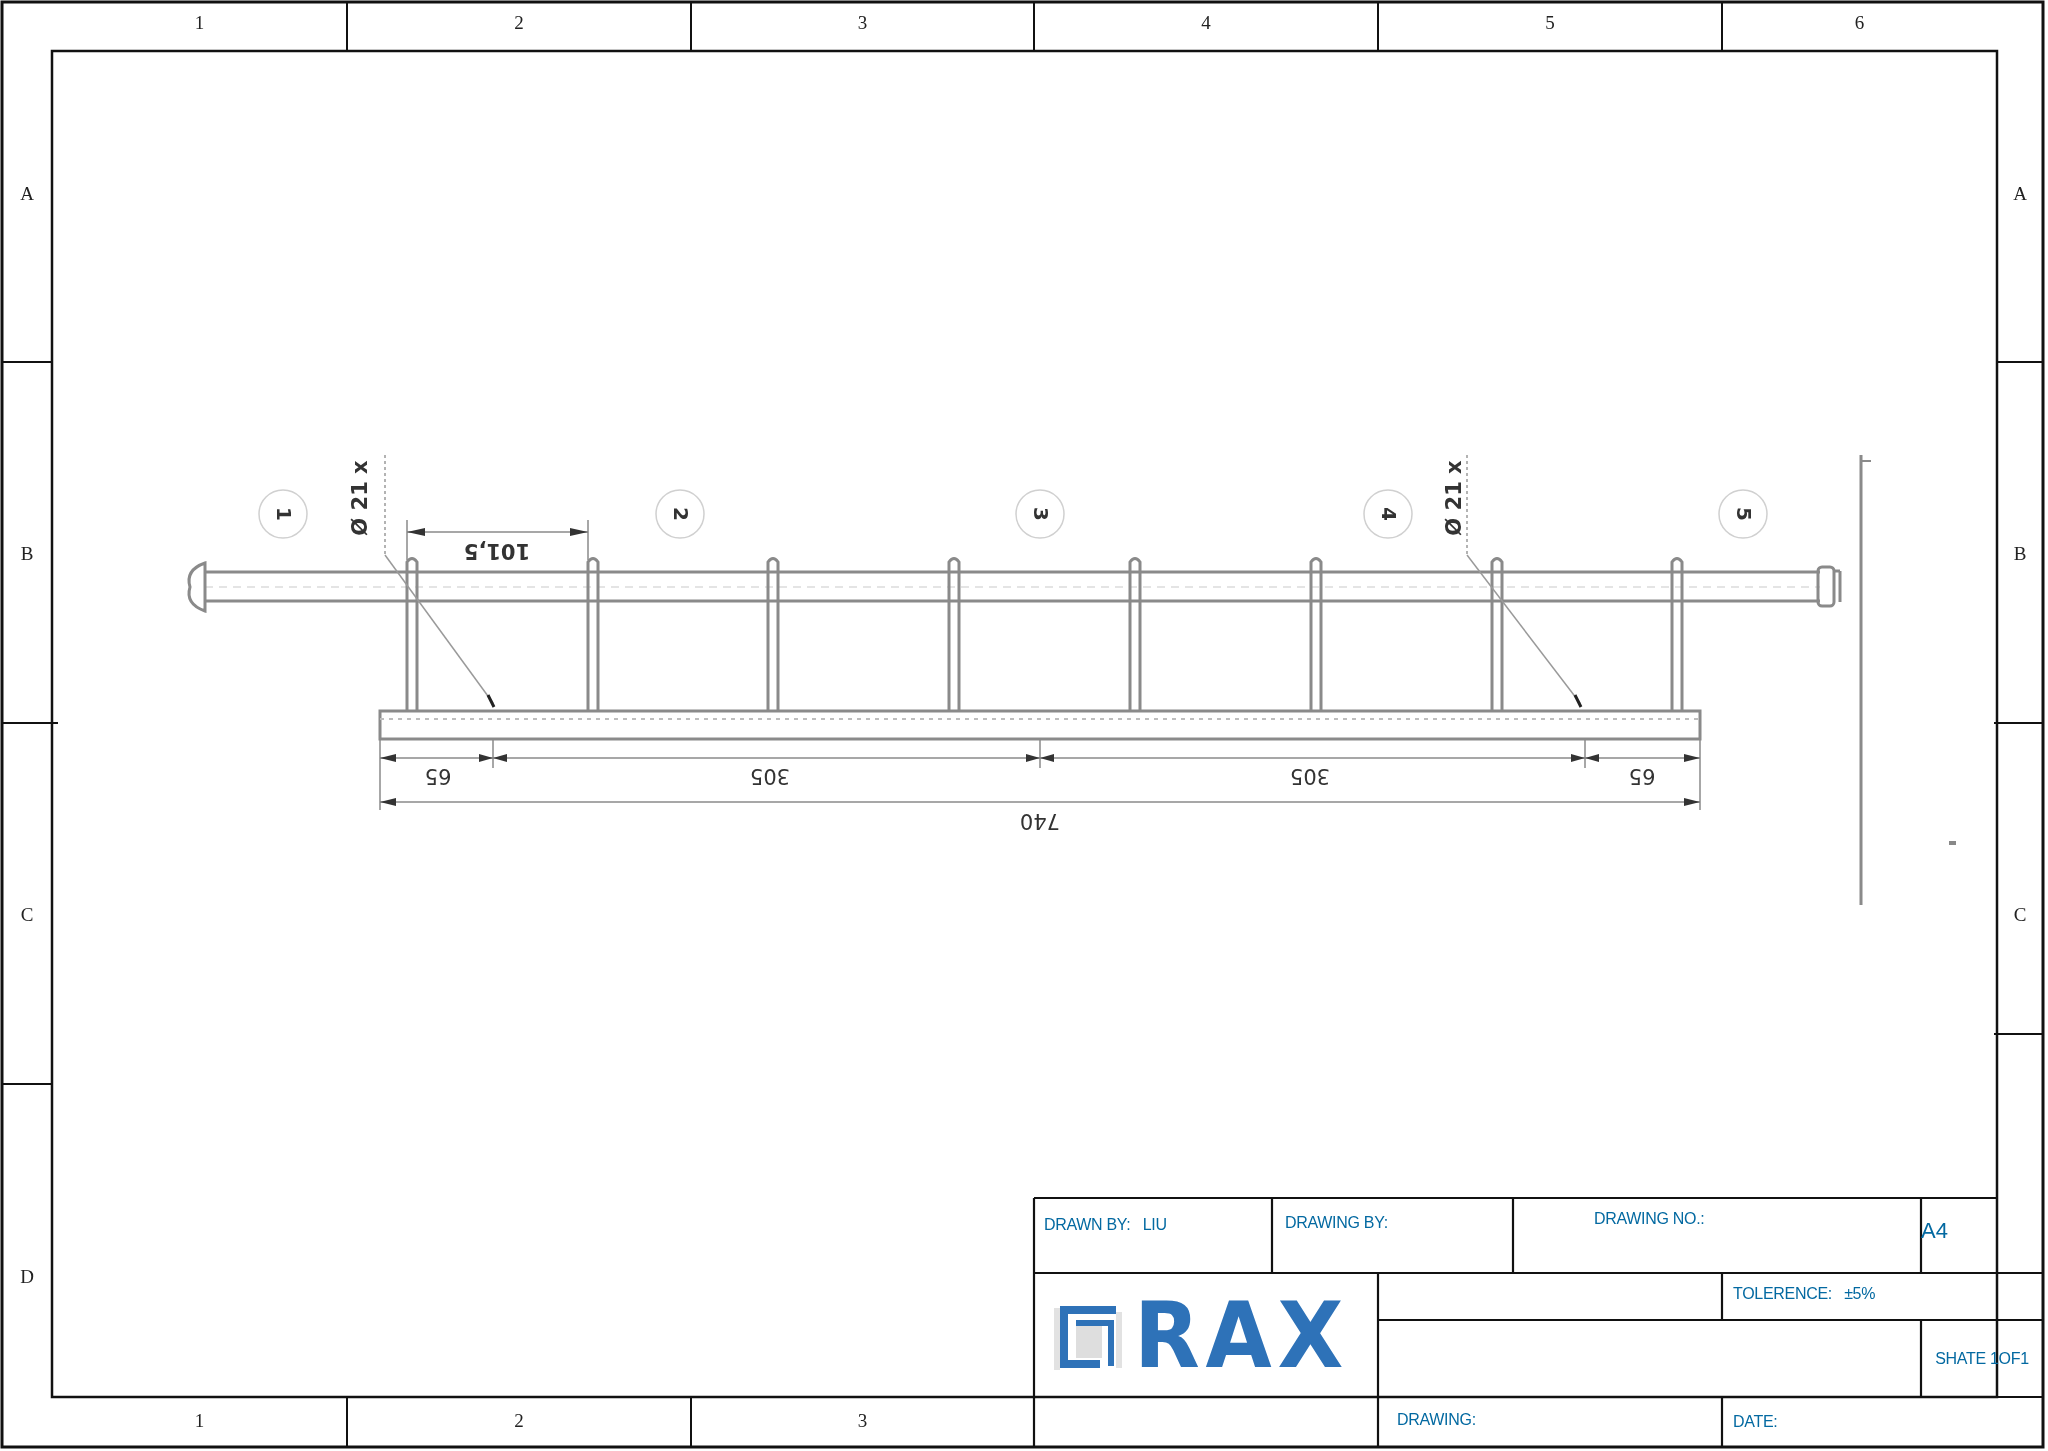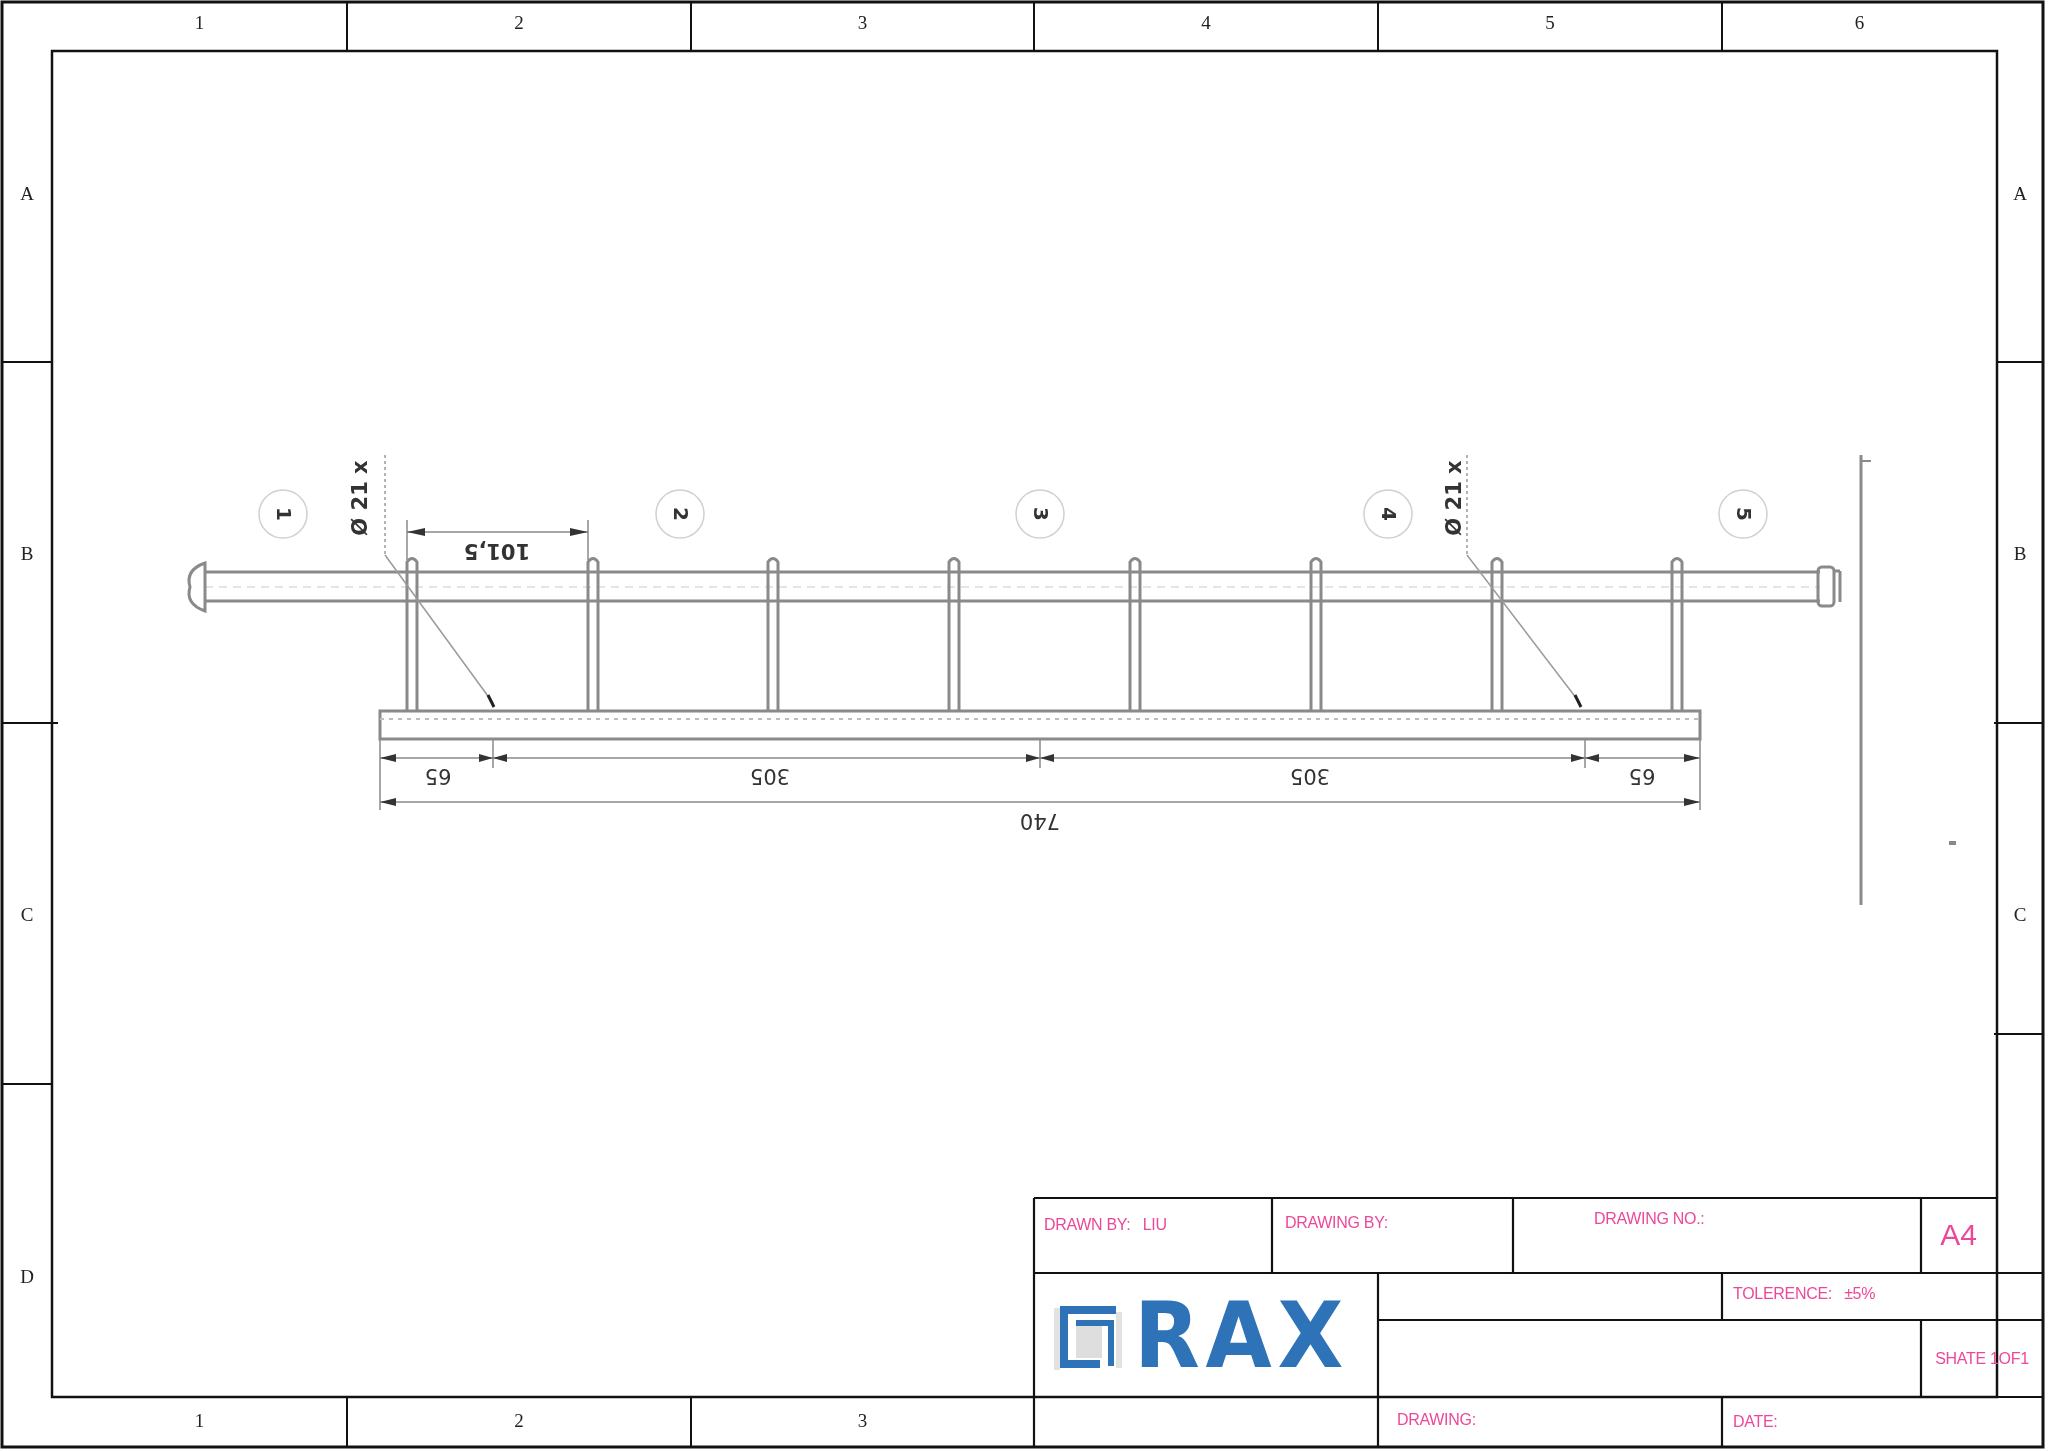--- a/index.html
+++ b/index.html
@@ -1,20 +1,20 @@
 <!DOCTYPE html>
 <html><head>
 <meta charset="utf-8">
 <style>
   html,body{margin:0;padding:0;background:#fff;}
   body{width:2048px;height:1451px;position:relative;overflow:hidden;font-family:"Liberation Serif",serif;}
   .abs{position:absolute;}
   .sheet{position:absolute;left:0;top:0;width:2048px;height:1451px;}
   .zone-label{position:absolute;font-family:"Liberation Serif",serif;font-size:19px;color:#222;text-align:center;}
-  .tb-text{position:absolute;font-family:"Liberation Sans",sans-serif;color:#ec4899;white-space:nowrap;}
+  .tb-text{position:absolute;font-family:"Liberation Sans",sans-serif;color:#0369a1;white-space:nowrap;}
   .tb-small{font-size:16px;letter-spacing:-0.3px;}
 </style>
 </head>
 <body>
 
 <div class="sheet">
 
   <svg class="abs" style="left:0;top:0" width="2048" height="1451">
 
     <rect x="2" y="2" width="2041" height="1445" fill="none" stroke="#111" stroke-width="3"></rect>
@@ -174,21 +174,21 @@
   <div class="abs" style="left:1275px;top:762px;width:70px;height:26px;transform:rotate(180deg);font:21px 'DejaVu Sans',sans-serif;color:#333;text-align:center;">305</div>
   <div class="abs" style="left:1612px;top:762px;width:60px;height:26px;transform:rotate(180deg);font:21px 'DejaVu Sans',sans-serif;color:#333;text-align:center;">65</div>
   <div class="abs" style="left:1005px;top:807px;width:70px;height:26px;transform:rotate(180deg);font:21px 'DejaVu Sans',sans-serif;color:#333;text-align:center;">740</div>
 
   <div class="tb-text tb-small" style="left:1044px;top:1216px;">
     <span>DRAWN BY:</span>
     <span style="margin-left:8px;">LIU</span>
   </div>
   <div class="tb-text tb-small" style="left:1285px;top:1214px;">DRAWING BY:</div>
   <div class="tb-text tb-small" style="left:1594px;top:1210px;">DRAWING NO.:</div>
-  <div class="tb-text" style="left:1921px;top:1218px;width:56px;text-align:right;font-size:30px;">A4</div>
+  <div class="tb-text" style="left:1921px;top:1218px;width:56px;text-align:left;font-size:22px;">A4</div>
 
   <div class="tb-text tb-small" style="left:1733px;top:1285px;">
     <span>TOLERENCE:</span>
     <span style="margin-left:8px;">±5%</span>
   </div>
 
   <div class="abs" style="left:1054px;top:1302px;width:322px;height:72px;">
     <svg width="72" height="72" style="position:absolute;left:0;top:0;">
       <rect x="0" y="6" width="6" height="62" fill="#e2e2e2"></rect>
       <rect x="6" y="4" width="56" height="8" fill="#2e72b8"></rect>

